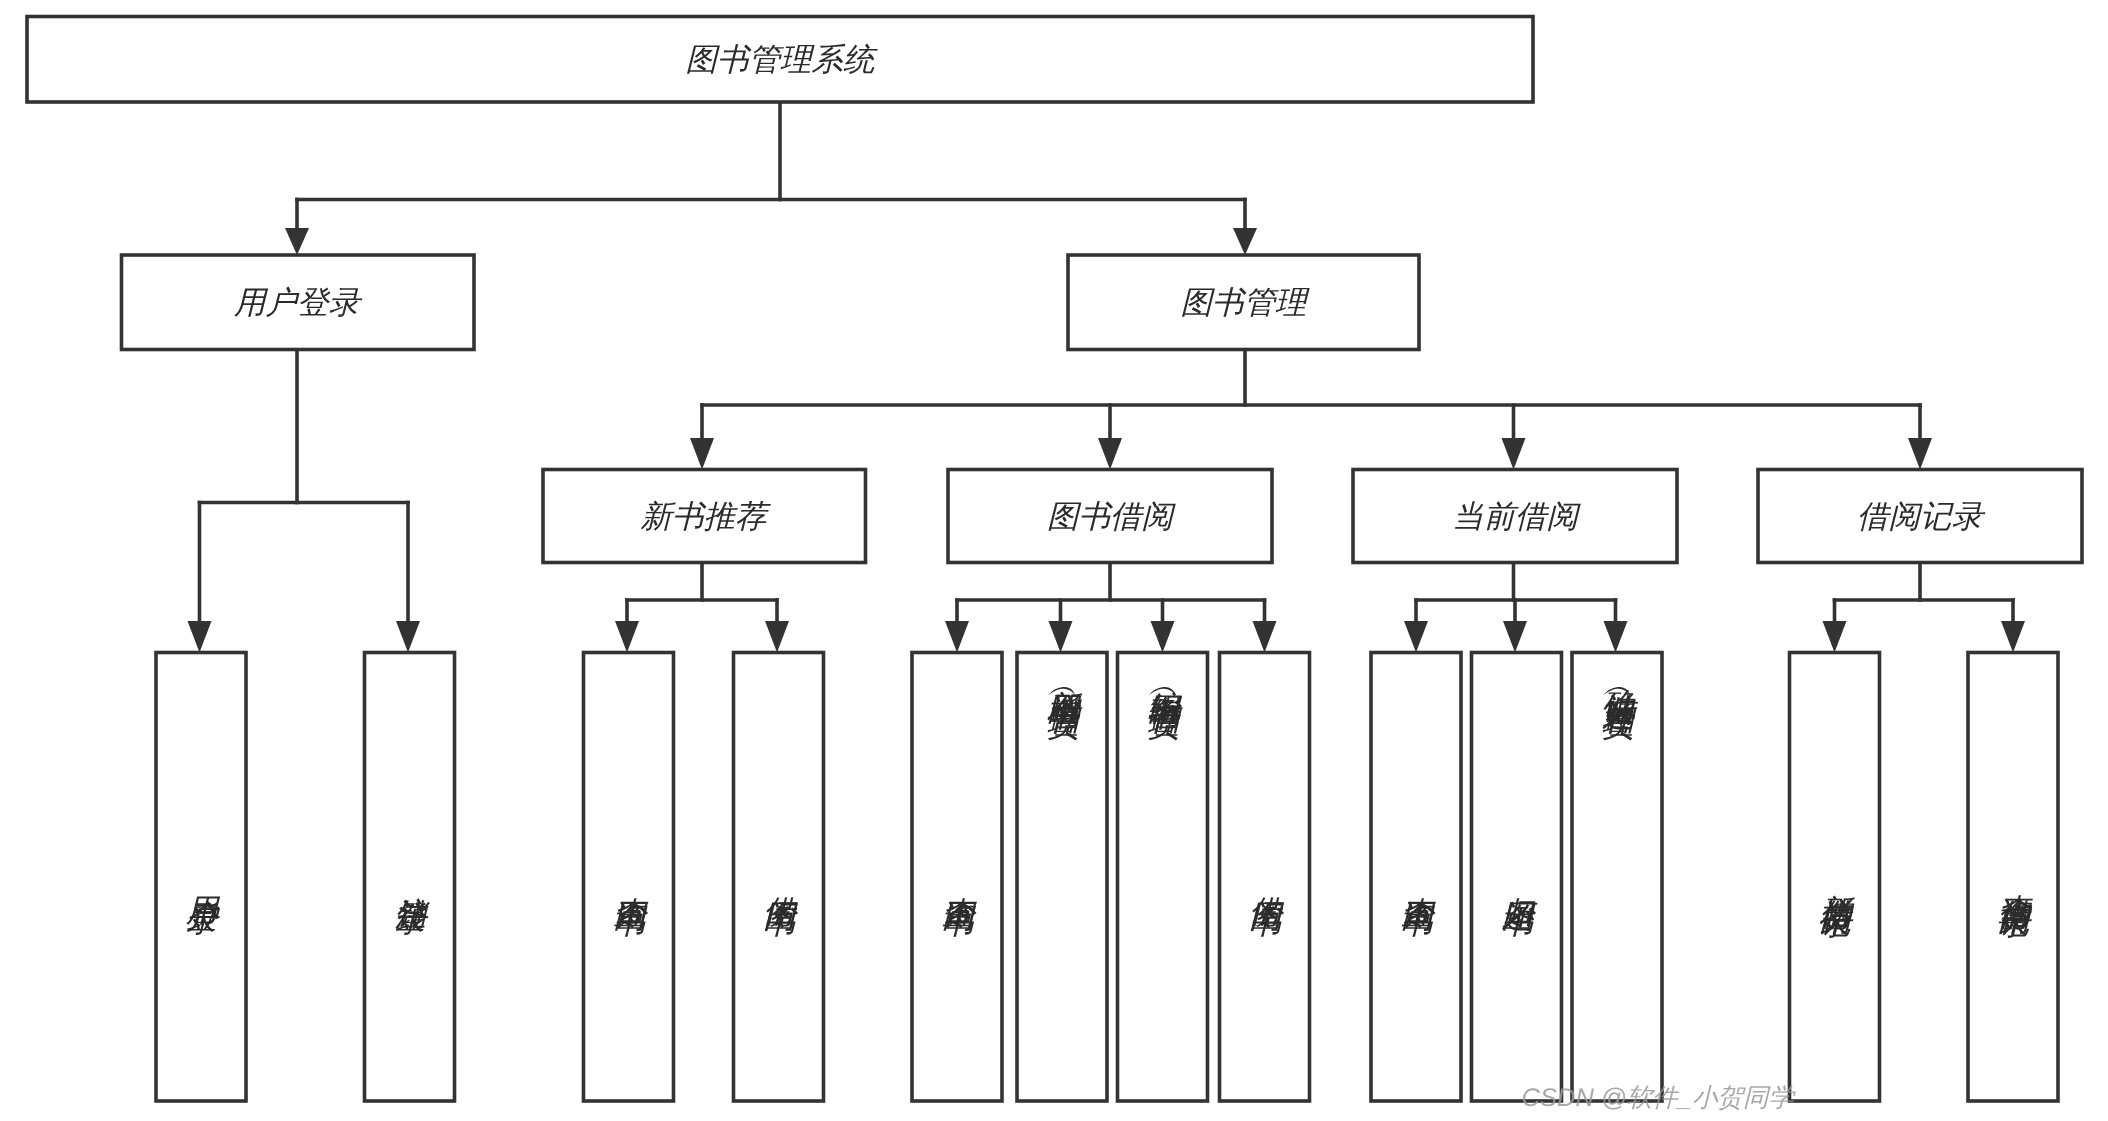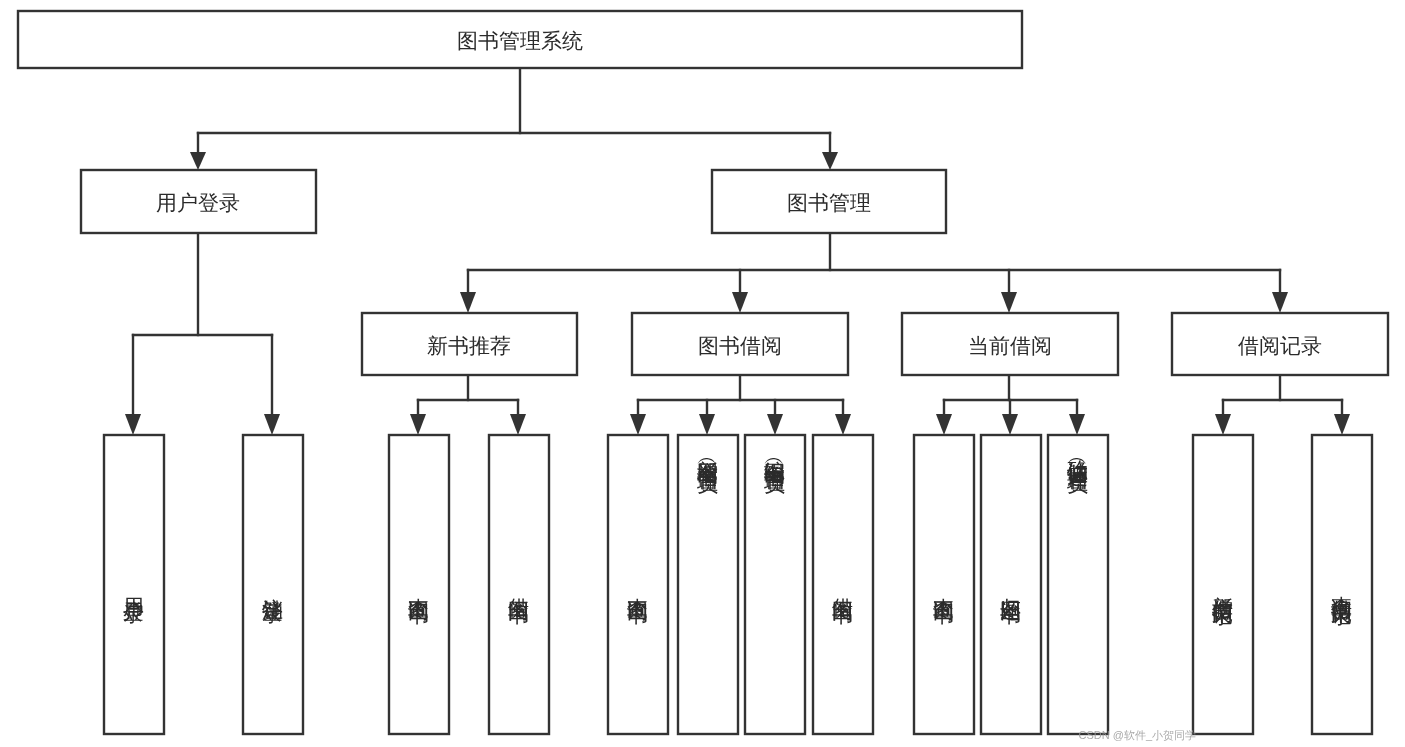--- a/index.html
+++ b/index.html
@@ -12,20 +12,21 @@
     width: 1405px;
     height: 747px;
     font-family: "Liberation Sans", "DejaVu Sans", sans-serif;
     overflow: hidden;
   }
   #diagram-root {
     position: relative;
     width: 1204px;
     height: 747px;
     background: #ffffff;
+    font-style: italic;
   }
   svg.diagram-canvas {
     position: absolute;
     left: 0;
     top: 0;
     width: 1405px;
     height: 747px;
     display: block;
   }
   .node-box {
@@ -73,21 +74,21 @@
     letter-spacing: 2px;
     color: #2b2b2b;
     white-space: nowrap;
     text-align: center;
   }
   .watermark {
     position: absolute;
     right: 8px;
     bottom: 4px;
     font-family: "Liberation Sans", "DejaVu Sans", sans-serif;
-    font-size: 11px;
+    font-size: 17px;
     color: #9a9a9a;
     opacity: 0.85;
     white-space: nowrap;
     pointer-events: none;
   }
 </style>
 </head>
 <body>
 
 <div id="diagram-root">

